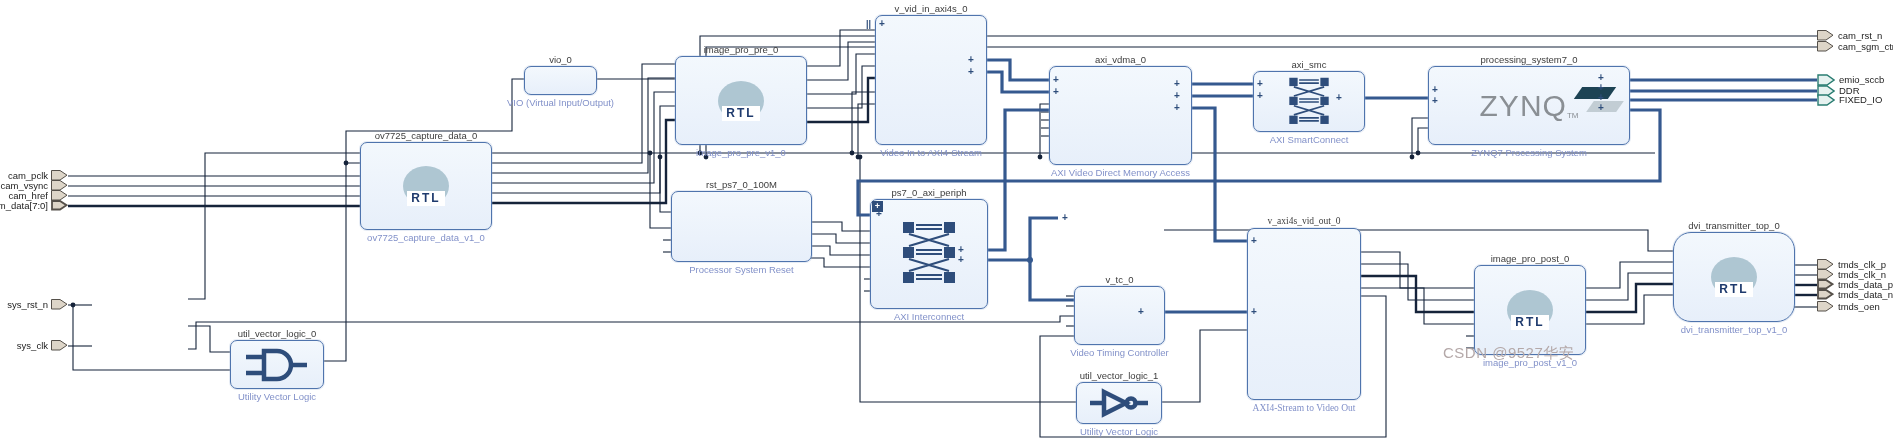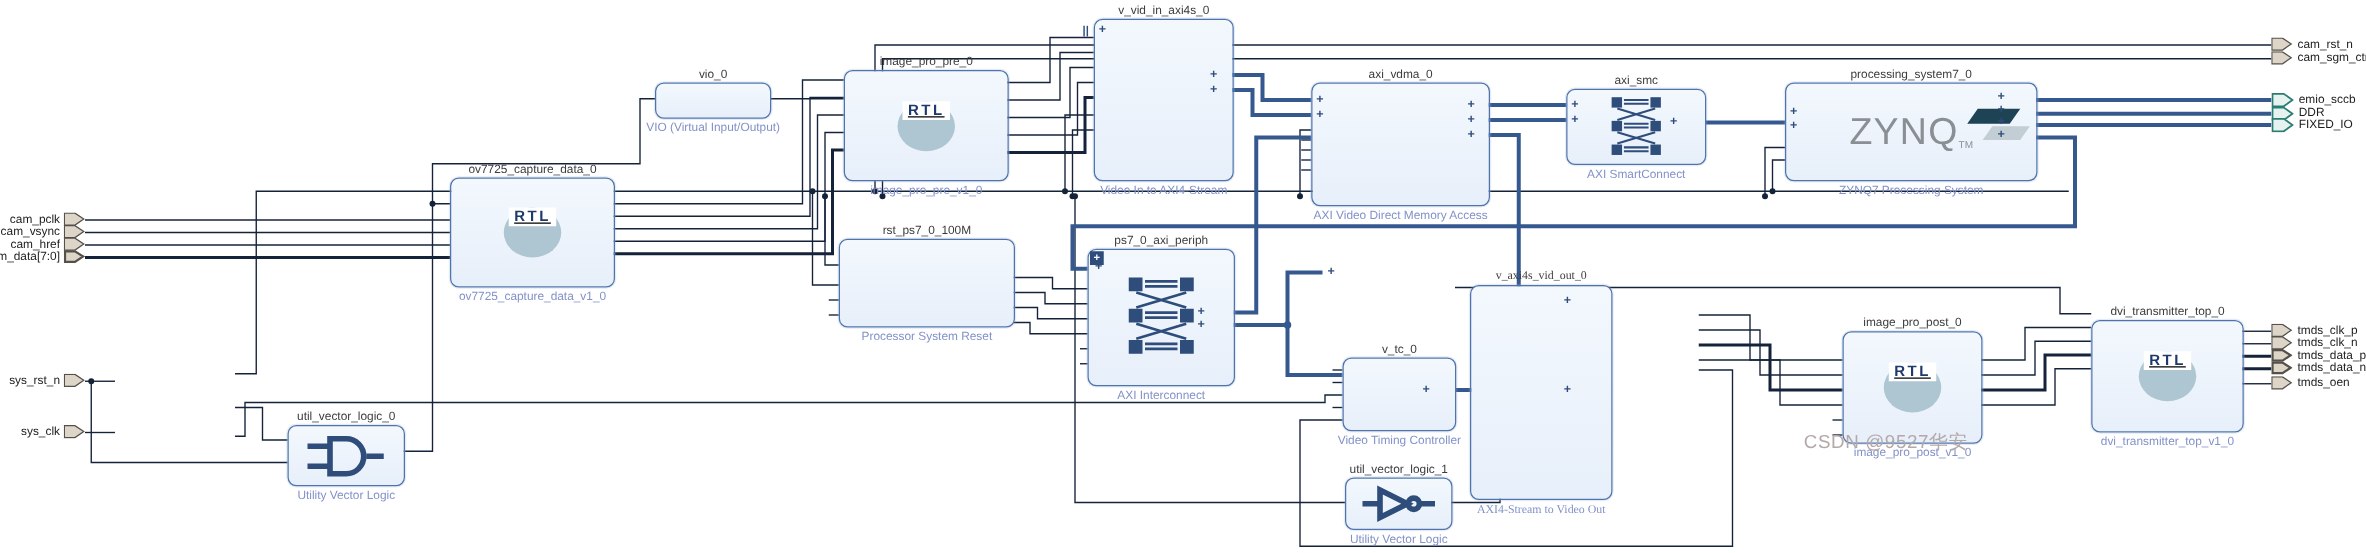--- a/index.html
+++ b/index.html
@@ -17,38 +17,38 @@
        box-shadow:0 0 0 1px rgba(150,175,210,.25);}
   .blk-title{position:absolute;top:-13px;left:50%;transform:translateX(-50%);
        white-space:nowrap;font-size:9.5px;color:#3c3c3c;z-index:3;}
   .blk-sub{position:absolute;bottom:-14px;left:50%;transform:translateX(-50%);
        white-space:nowrap;font-size:9.5px;color:#8291c9;z-index:3;}
   .blk-body{position:absolute;inset:0;display:flex;align-items:center;justify-content:center;}
 
   #b-clkwiz {left:92px;  top:284px; width:96px;  height:82px;}
   #b-util0  {left:230px; top:340px; width:92px;  height:47px;}
   #b-ov     {left:360px; top:142px; width:130px; height:86px;}
-  #b-vio    {left:524px; top:66px;  width:71px;  height:27px;padding-left:20px;}
+  #b-vio    {left:524px; top:66px;  width:71px;  height:27px;}
   #b-imgpre {left:675px; top:56px;  width:130px; height:87px;}
   #b-rst    {left:671px; top:191px; width:139px; height:69px;}
   #b-vidin  {left:875px; top:15px;  width:110px; height:128px;}
   #b-periph {left:870px; top:199px; width:116px; height:108px;}
   #b-vdma   {left:1049px;top:66px;  width:141px; height:97px;}
   #b-pspl   {left:1058px;top:205px; width:106px; height:47px;}
   #b-vtc    {left:1074px;top:286px; width:89px;  height:57px;}
   #b-util1  {left:1076px;top:382px; width:84px;  height:40px;}
-  #b-vidout {left:1176px;top:228px; width:112px; height:170px;font-family:Liberation Serif, serif;}
+  #b-vidout {left:1247px;top:228px; width:112px; height:170px;font-family:Liberation Serif, serif;}
   #b-imgpost{left:1474px;top:265px; width:110px; height:88px;}
-  #b-dvi    {left:1673px;top:256px; width:120px; height:88px;}
+  #b-dvi    {left:1673px;top:232px; width:120px; height:88px;border-radius:18px;}
   #b-smc    {left:1253px;top:71px;  width:110px; height:59px;}
   #b-ps7    {left:1428px;top:66px;  width:200px; height:77px;}
 
   
   .rtl{width:46px;height:40px;border-radius:50%;background:#aec6d2;position:relative;
-       display:flex;align-items:flex-start;justify-content:center;text-decoration:underline;}
+       display:flex;align-items:flex-end;justify-content:center;}
   .rtl span{background:#ffffff;color:#1e3a6d;font-weight:bold;font-size:12px;
        letter-spacing:2px;padding:1px 4px;line-height:13px;}
 
   
   .zynq{position:relative;display:flex;align-items:flex-start;}
   .zynq .zt{font-size:30px;color:#8a8f94;letter-spacing:1px;line-height:30px;font-weight:500;}
   .zynq .tm{font-size:8px;color:#8a8f94;margin-top:20px;}
   .zynq .p1{position:absolute;right:-34px;top:-4px;width:34px;height:12px;background:#1d4354;transform:skewX(-35deg);}
   .zynq .p2{position:absolute;right:-42px;top:10px;width:30px;height:11px;background:#c2cdd4;transform:skewX(-35deg);}
 

